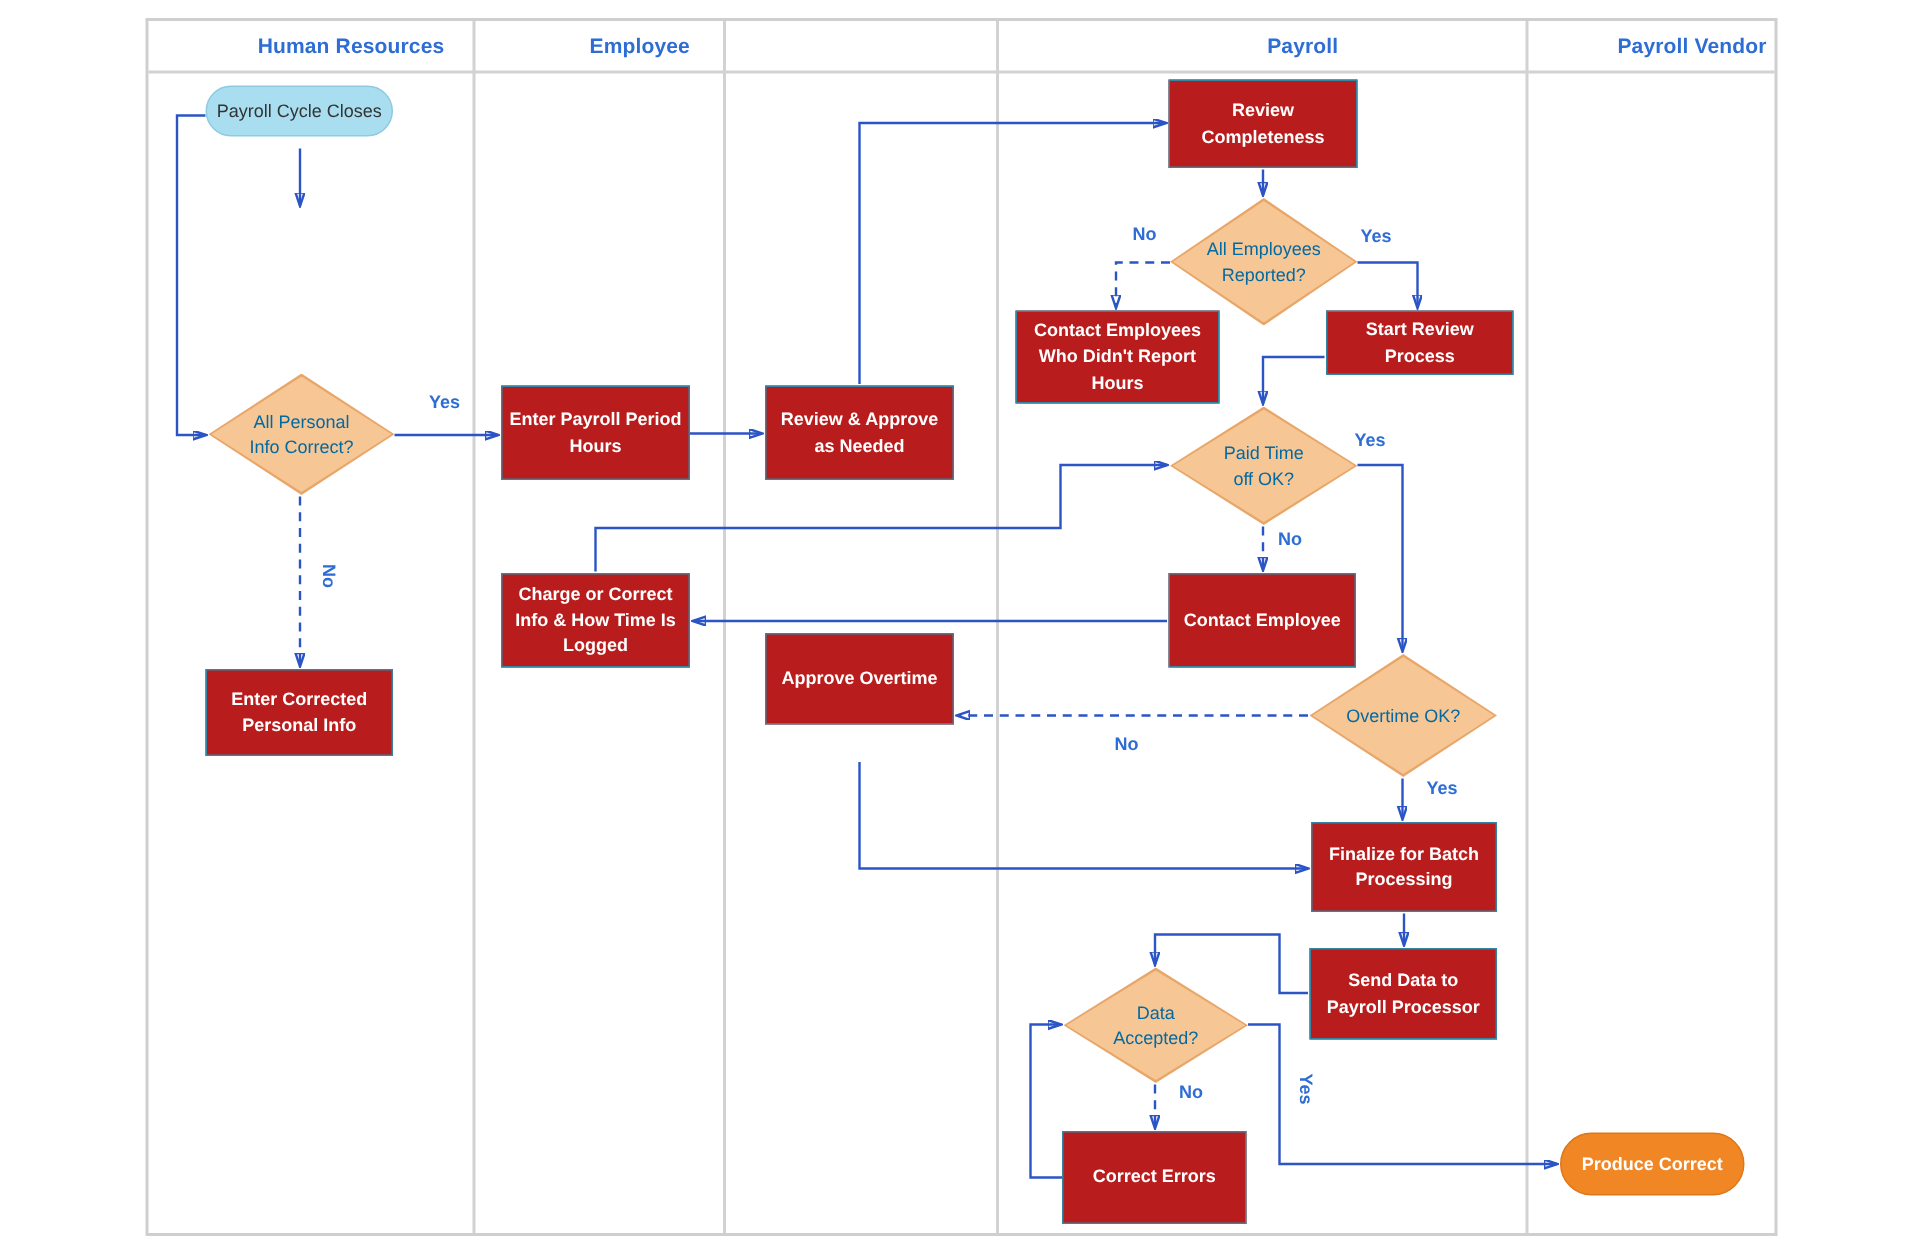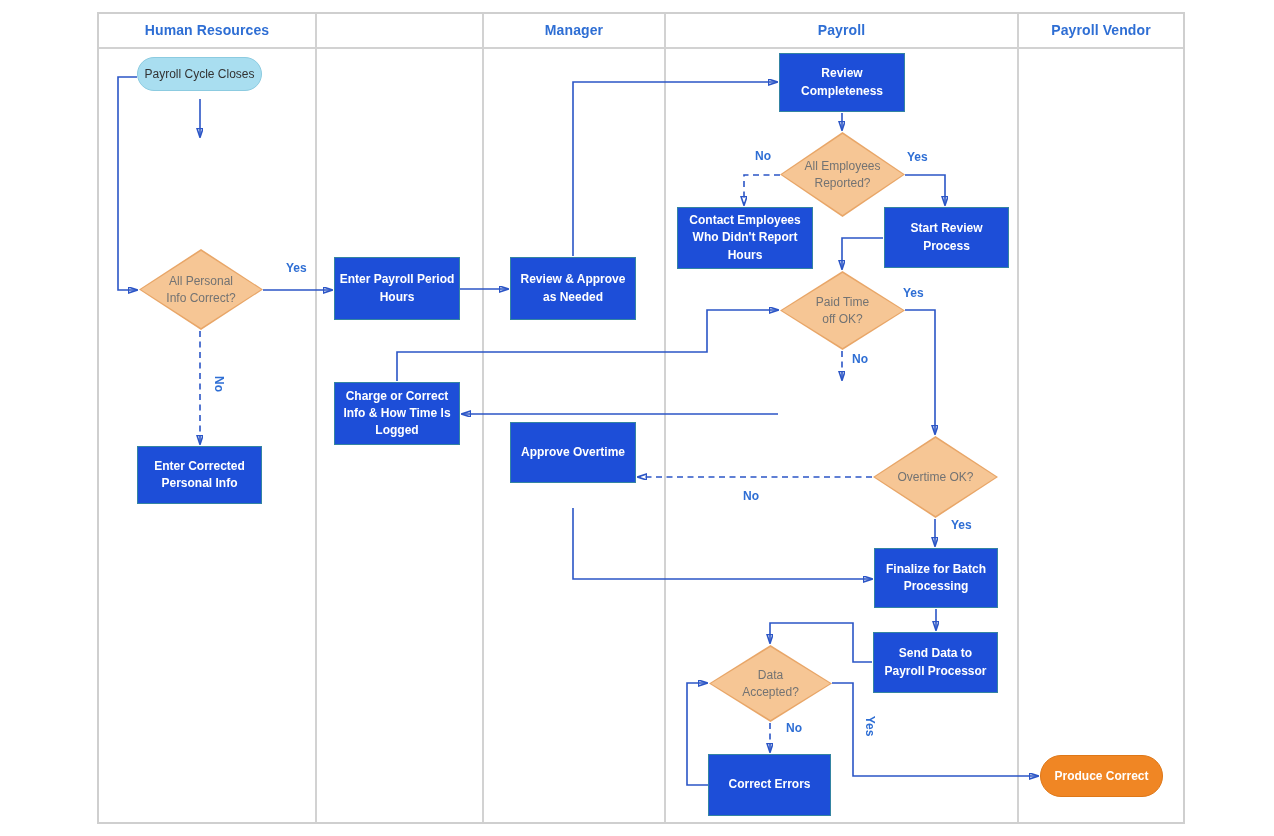--- a/index.html
+++ b/index.html
@@ -7,54 +7,54 @@
   .stage{
     position:relative;width:1274px;height:836px;background:#ffffff;overflow:hidden;
     font-family:"Liberation Sans", sans-serif;
   }
   
   .chart{position:absolute;left:97px;top:12px;width:1084px;height:808px;
          border:2px solid #cfcfcf;background:#ffffff;z-index:0;}
   .lane-divider{position:absolute;top:0;bottom:0;width:2px;background:#d2d2d2;}
   .header-sep{position:absolute;left:0;right:0;top:33px;height:2px;background:#d2d2d2;}
   .lane-header{position:absolute;top:0;height:33px;line-height:33px;text-align:center;
-               color:#2e6ed4;font-size:14px;font-weight:600;letter-spacing:.1px;}
+               color:#2e6ed4;font-size:14px;font-weight:600;letter-spacing:.1px;padding-left:27px;}
   
   svg.wires{position:absolute;left:0;top:0;z-index:1;}
   svg.wires path{fill:none;stroke:#2b55c6;stroke-width:1.6;}
   svg.wires path.dashed{stroke-dasharray:6,4.5;}
   
   .node{position:absolute;z-index:2;display:flex;align-items:center;justify-content:center;
         text-align:center;box-sizing:border-box;}
-  .process{background:#1d4ed8;border:1.5px solid #3484a2;color:#ffffff;
+  .process{background:#b91c1c;border:1.5px solid #3484a2;color:#ffffff;
            font-size:12px;font-weight:600;line-height:1.42;padding:2px 4px;}
   .start{background:#a9def0;border:1.5px solid #8ccbe0;border-radius:21px;color:#333333;
          font-size:12px;font-weight:400;line-height:1.35;}
   .end{background:#f08624;border:1.5px solid #de7717;border-radius:21px;color:#ffffff;
        font-size:12px;font-weight:600;}
   .diamond{background:transparent;}
   .diamond .shape,.diamond .shape-fill{position:absolute;
      clip-path:polygon(50% 0%, 100% 50%, 50% 100%, 0% 50%);}
   .diamond .shape{left:0;top:0;right:0;bottom:0;background:#e8a668;}
   .diamond .shape-fill{left:2px;top:2px;right:2px;bottom:2px;background:#f6c695;}
-  .diamond .dlabel{position:relative;z-index:1;color:#737373;font-size:12px;
+  .diamond .dlabel{position:relative;z-index:1;color:#0369a1;font-size:12px;
                    font-weight:400;line-height:1.4;}
   
   .elabel{position:absolute;z-index:3;color:#2e6ed4;font-size:12px;font-weight:600;
           white-space:nowrap;}
   .rot90{transform:rotate(90deg);transform-origin:center center;}
 </style>
 </head>
 <body>
 
 <div class="stage">
 
   <div class="chart">
     <div class="lane-header" style="left:0;width:216px">Human Resources</div>
-    <div class="lane-header" style="left:385px;width:180px">Manager</div>
+    <div class="lane-header" style="left:218px;width:165px">Employee</div>
     <div class="lane-header" style="left:567px;width:351px">Payroll</div>
     <div class="lane-header" style="left:920px;width:164px">Payroll Vendor</div>
     <div class="header-sep"></div>
     <div class="lane-divider" style="left:216px"></div>
     <div class="lane-divider" style="left:383px"></div>
     <div class="lane-divider" style="left:565px"></div>
     <div class="lane-divider" style="left:918px"></div>
   </div>
 
   <svg class="wires" width="1274" height="836" viewBox="0 0 1274 836">
@@ -117,27 +117,30 @@
     <span>Review Completeness</span>
   </div>
   <div class="node diamond" style="left:780px;top:132px;width:125px;height:85px">
     <span class="shape"></span>
     <span class="shape-fill"></span>
     <span class="dlabel" style="width:95px">All Employees Reported?</span>
   </div>
   <div class="node process" style="left:677px;top:207px;width:136px;height:62px">
     <span>Contact Employees Who Didn't Report Hours</span>
   </div>
-  <div class="node process" style="left:884px;top:207px;width:125px;height:61px">
+  <div class="node process" style="left:884px;top:207px;width:125px;height:43px">
     <span>Start Review Process</span>
   </div>
   <div class="node diamond" style="left:780px;top:271px;width:125px;height:79px">
     <span class="shape"></span>
     <span class="shape-fill"></span>
     <span class="dlabel" style="width:64px">Paid Time off OK?</span>
+  </div>
+  <div class="node process" style="left:779px;top:382px;width:125px;height:63px">
+    <span>Contact Employee</span>
   </div>
   <div class="node diamond" style="left:873px;top:436px;width:125px;height:82px">
     <span class="shape"></span>
     <span class="shape-fill"></span>
     <span class="dlabel" style="width:95px">Overtime OK?</span>
   </div>
   <div class="node process" style="left:874px;top:548px;width:124px;height:60px">
     <span>Finalize for Batch Processing</span>
   </div>
   <div class="node process" style="left:873px;top:632px;width:125px;height:61px">

